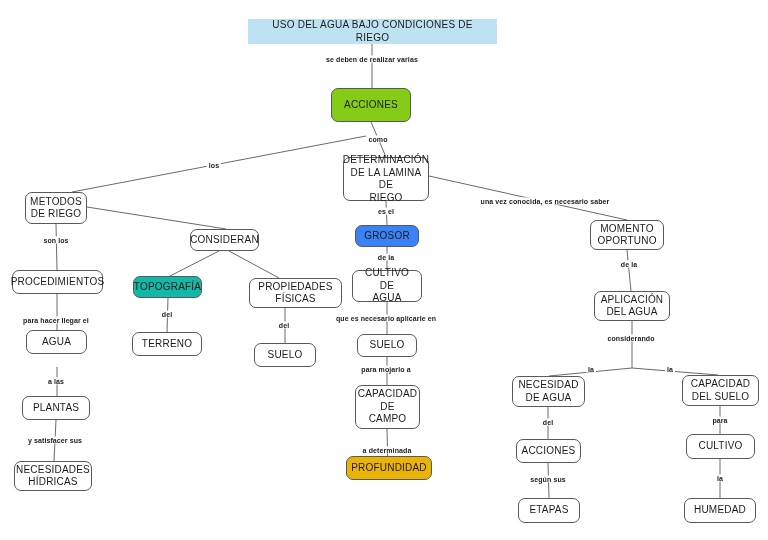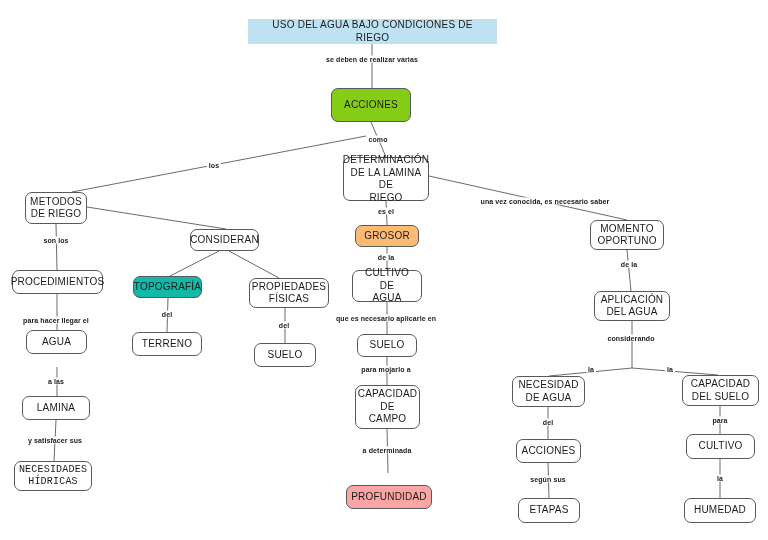--- a/index.html
+++ b/index.html
@@ -101,36 +101,36 @@
       <div class="node" style="left: 25px; top: 192px; width: 62px; height: 32px; border-color: rgb(85, 90, 94); background: rgb(255, 255, 255); color: rgb(27, 27, 27);">METODOS
 DE RIEGO</div>
       <div class="node" style="left: 343px; top: 157px; width: 86px; height: 44px; border-color: rgb(85, 90, 94); background: rgb(255, 255, 255); color: rgb(27, 27, 27);">DETERMINACIÓN
 DE LA LAMINA DE
 RIEGO</div>
       <div class="node" style="left: 590px; top: 220px; width: 74px; height: 30px; border-color: rgb(85, 90, 94); background: rgb(255, 255, 255); color: rgb(27, 27, 27);">MOMENTO
 OPORTUNO</div>
       <div class="node" style="left: 12px; top: 270px; width: 91px; height: 24px; border-color: rgb(85, 90, 94); background: rgb(255, 255, 255); color: rgb(27, 27, 27);">PROCEDIMIENTOS</div>
       <div class="node" style="left: 190px; top: 229px; width: 69px; height: 22px; border-color: rgb(85, 90, 94); background: rgb(255, 255, 255); color: rgb(27, 27, 27);">CONSIDERAN</div>
       <div class="node" style="left: 133px; top: 276px; width: 69px; height: 22px; border-color: rgb(85, 90, 94); background: #14b8a6; color: rgb(27, 27, 27);">TOPOGRAFÍA</div>
-      <div class="node" style="left: 249px; top: 278px; width: 80px; height: 30px; border-color: rgb(85, 90, 94); background: rgb(255, 255, 255); color: rgb(27, 27, 27);">PROPIEDADES
+      <div class="node" style="left: 249px; top: 278px; width: 93px; height: 30px; border-color: rgb(85, 90, 94); background: rgb(255, 255, 255); color: rgb(27, 27, 27);">PROPIEDADES
 FÍSICAS</div>
       <div class="node" style="left: 132px; top: 332px; width: 70px; height: 24px; border-color: rgb(85, 90, 94); background: rgb(255, 255, 255); color: rgb(27, 27, 27);">TERRENO</div>
       <div class="node" style="left: 254px; top: 343px; width: 62px; height: 24px; border-color: rgb(85, 90, 94); background: rgb(255, 255, 255); color: rgb(27, 27, 27);">SUELO</div>
       <div class="node" style="left: 26px; top: 330px; width: 61px; height: 24px; border-color: rgb(85, 90, 94); background: rgb(255, 255, 255); color: rgb(27, 27, 27); text-align: center;">AGUA</div>
-      <div class="node" style="left: 22px; top: 396px; width: 68px; height: 24px; border-color: rgb(85, 90, 94); background: rgb(255, 255, 255); color: rgb(27, 27, 27);">LAMINA</div>
-      <div class="node" style="left: 14px; top: 461px; width: 78px; height: 30px; border-color: rgb(85, 90, 94); background: rgb(255, 255, 255); color: rgb(27, 27, 27); font-family: Liberation Mono, monospace;">NECESIDADES
+      <div class="node" style="left: 22px; top: 396px; width: 68px; height: 24px; border-color: rgb(85, 90, 94); background: rgb(255, 255, 255); color: rgb(27, 27, 27);">PLANTAS</div>
+      <div class="node" style="left: 14px; top: 461px; width: 78px; height: 30px; border-color: rgb(85, 90, 94); background: rgb(255, 255, 255); color: rgb(27, 27, 27);">NECESIDADES
 HÍDRICAS</div>
-      <div class="node" style="left: 355px; top: 225px; width: 64px; height: 22px; border-color: rgb(85, 90, 94); background: #fdba74; color: rgb(27, 27, 27);">GROSOR</div>
+      <div class="node" style="left: 355px; top: 225px; width: 64px; height: 22px; border-color: rgb(85, 90, 94); background: #3b82f6; color: rgb(27, 27, 27);">GROSOR</div>
       <div class="node" style="left: 352px; top: 270px; width: 70px; height: 32px; border-color: rgb(85, 90, 94); background: rgb(255, 255, 255); color: rgb(27, 27, 27);">CULTIVO
 DE AGUA</div>
       <div class="node" style="left: 357px; top: 334px; width: 60px; height: 23px; border-color: rgb(85, 90, 94); background: rgb(255, 255, 255); color: rgb(27, 27, 27);">SUELO</div>
       <div class="node" style="left: 355px; top: 385px; width: 65px; height: 44px; border-color: rgb(85, 90, 94); background: rgb(255, 255, 255); color: rgb(27, 27, 27);">CAPACIDAD
 DE
 CAMPO</div>
-      <div class="node" style="left: 346px; top: 485px; width: 86px; height: 24px; border-color: rgb(85, 90, 94); background: #fca5a5; color: rgb(27, 27, 27);">PROFUNDIDAD</div>
+      <div class="node" style="left: 346px; top: 456px; width: 86px; height: 24px; border-color: rgb(85, 90, 94); background: #eab308; color: rgb(27, 27, 27);">PROFUNDIDAD</div>
       <div class="node" style="left: 594px; top: 291px; width: 76px; height: 30px; border-color: rgb(85, 90, 94); background: rgb(255, 255, 255); color: rgb(27, 27, 27);">APLICACIÓN
 DEL AGUA</div>
       <div class="node" style="left: 512px; top: 376px; width: 73px; height: 31px; border-color: rgb(85, 90, 94); background: rgb(255, 255, 255); color: rgb(27, 27, 27);">NECESIDAD
 DE AGUA</div>
       <div class="node" style="left: 682px; top: 375px; width: 77px; height: 31px; border-color: rgb(85, 90, 94); background: rgb(255, 255, 255); color: rgb(27, 27, 27);">CAPACIDAD
 DEL SUELO</div>
       <div class="node" style="left: 516px; top: 439px; width: 65px; height: 24px; border-color: rgb(85, 90, 94); background: rgb(255, 255, 255); color: rgb(27, 27, 27);">ACCIONES</div>
       <div class="node" style="left: 686px; top: 434px; width: 69px; height: 25px; border-color: rgb(85, 90, 94); background: rgb(255, 255, 255); color: rgb(27, 27, 27);">CULTIVO</div>
       <div class="node" style="left: 518px; top: 498px; width: 62px; height: 25px; border-color: rgb(85, 90, 94); background: rgb(255, 255, 255); color: rgb(27, 27, 27);">ETAPAS</div>
       <div class="node" style="left: 684px; top: 498px; width: 72px; height: 25px; border-color: rgb(85, 90, 94); background: rgb(255, 255, 255); color: rgb(27, 27, 27);">HUMEDAD</div>

